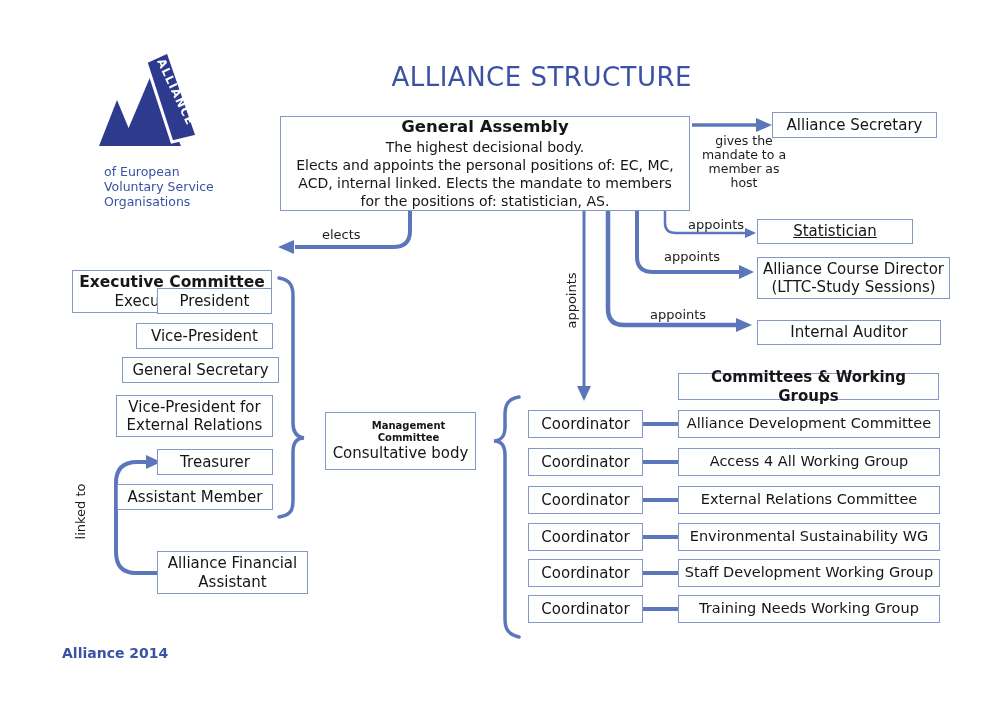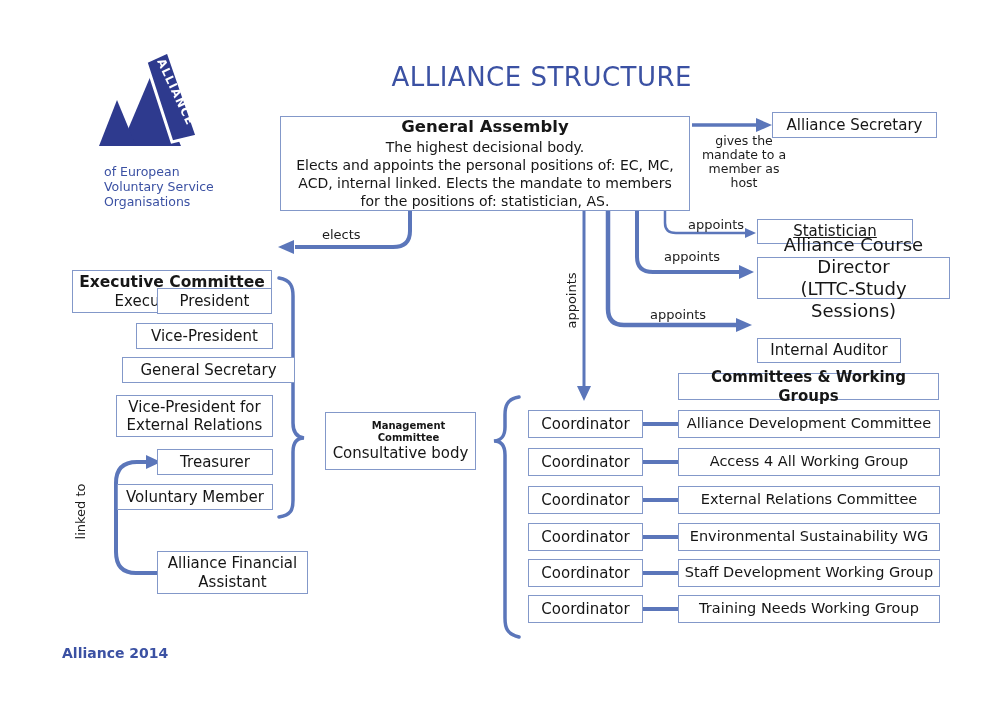--- a/index.html
+++ b/index.html
@@ -19,27 +19,27 @@
          font-size:26px; letter-spacing:0.5px; color:#3b51a3; z-index:2;}
   #logo-caption{position:absolute; left:104px; top:164px; font-size:12.5px; line-height:15px;
          color:#3b51a3; z-index:2;}
   #footer{position:absolute; left:62px; top:645px; font-size:14px; font-weight:bold;
          color:#3b51a3; z-index:2;}
   #ga{left:280px; top:116px; width:410px; height:95px;justify-content:space-between;}
   .ga-title{font-weight:bold; font-size:16.5px; margin-bottom:1px;}
   .ga-line{font-size:14px;}
   #sec{left:772px; top:112px; width:165px; height:26px;}
   #stat{left:757px; top:219px; width:156px; height:25px;text-decoration:underline;}
-  #acd{left:757px; top:257px; width:193px; height:42px; font-size:18px;}
-  #ia{left:757px; top:320px; width:144px; height:25px;margin-top:18px;}
+  #acd{left:757px; top:257px; width:193px; height:42px; font-size:15px;}
+  #ia{left:757px; top:320px; width:184px; height:25px;}
   #ec{left:72px; top:225px; width:200px; height:43px;margin-top:45px;}
   .ec-title{font-weight:bold; font-size:15.5px;}
   #president{left:157px; top:288px; width:115px; height:26px;}
   #vp{left:136px; top:323px; width:137px; height:26px;}
-  #gs{left:122px; top:357px; width:173px; height:26px;}
+  #gs{left:122px; top:357px; width:157px; height:26px;}
   #vpext{left:116px; top:395px; width:157px; height:42px;}
   #treasurer{left:157px; top:449px; width:116px; height:26px;}
   #addmem{left:117px; top:484px; width:156px; height:26px;}
   #afa{left:157px; top:551px; width:151px; height:43px;}
   #mc{left:325px; top:412px; width:151px; height:58px;}
   .mc-title{font-weight:bold; font-size:10px; line-height:1.2;padding-left:16px;}
   #cwg-header{left:678px; top:373px; width:261px; height:27px; font-weight:bold;}
   .coord{left:528px; width:115px; height:28px;}
   .cmte{left:678px; width:262px; height:28px; font-size:14.5px;}
   #lbl-gives{left:698px; top:134px; width:92px; text-align:center; font-size:12.5px; line-height:14px; white-space:normal;}
@@ -144,21 +144,21 @@
     <div>Executive body</div>
   </div>
   <div class="box" id="president">President</div>
   <div class="box" id="vp">Vice-President</div>
   <div class="box" id="gs">General Secretary</div>
   <div class="box" id="vpext">
     <div>Vice-President for</div>
     <div>External Relations</div>
   </div>
   <div class="box" id="treasurer">Treasurer</div>
-  <div class="box" id="addmem">Voluntary Member</div>
+  <div class="box" id="addmem">Assistant Member</div>
   <div class="box" id="afa">
     <div>Alliance Financial</div>
     <div>Assistant</div>
   </div>
 
   <div class="box" id="mc">
     <div class="mc-title">Management</div>
     <div class="mc-title">Committee</div>
     <div>Consultative body</div>
   </div>

